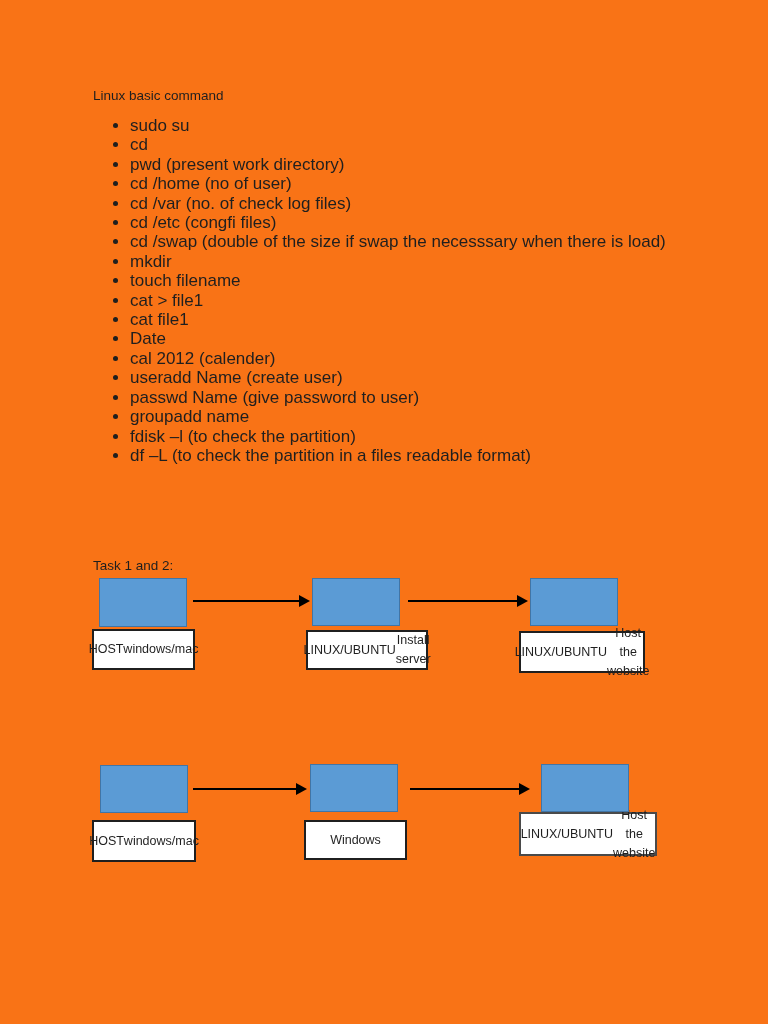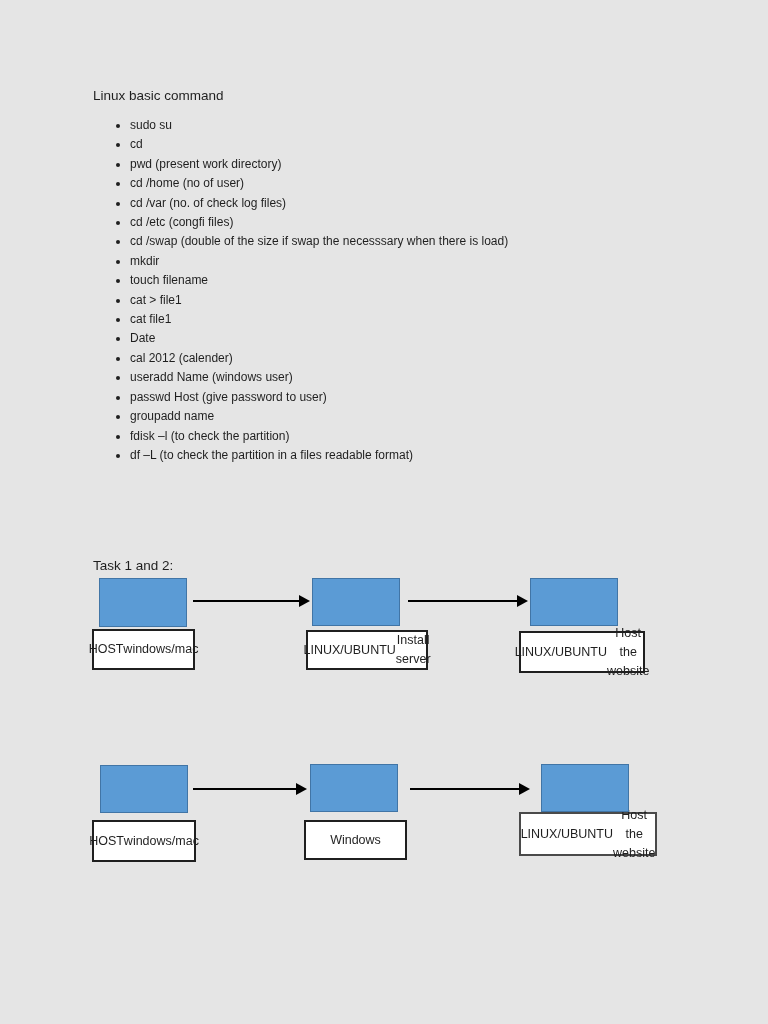--- a/index.html
+++ b/index.html
@@ -12,35 +12,35 @@
   *{box-sizing:border-box;margin:0;padding:0;}
   html,body{width:768px;height:1024px;}
   body{
     background:#ffffff;
     font-family:"Liberation Sans", sans-serif;
     color:var(--ink);
   }
   .page{
     position:relative;
     width:768px;height:1024px;
-    background:#e5e5e5;
+    background:#f97316;
     overflow:hidden;
   }
   .doc-heading{
     position:absolute;left:93px;top:88px;
     font-size:13.5px;line-height:16px;
   }
   .cmd-list{
     position:absolute;left:111px;top:116px;
     width:560px;
     padding-left:19px;
     list-style:disc outside;
   }
   .cmd-list li{
-    font-size:12px;
+    font-size:17px;
     line-height:19.4px;
   }
   .task-heading{
     position:absolute;left:93px;top:558px;
     font-size:13.5px;line-height:16px;
   }
   .blue-box{
     position:absolute;
     width:88px;height:48px;
     background:var(--node-fill);
@@ -81,22 +81,22 @@
     <li>cd /home (no of user)</li>
     <li>cd /var (no. of check log files)</li>
     <li>cd /etc (congfi files)</li>
     <li>cd /swap (double of the size if swap the necesssary when there is load)</li>
     <li>mkdir</li>
     <li>touch filename</li>
     <li>cat &gt; file1</li>
     <li>cat file1</li>
     <li>Date</li>
     <li>cal 2012 (calender)</li>
-    <li>useradd Name (windows user)</li>
-    <li>passwd Host (give password to user)</li>
+    <li>useradd Name (create user)</li>
+    <li>passwd Name (give password to user)</li>
     <li>groupadd name</li>
     <li>fdisk –l (to check the partition)</li>
     <li>df –L (to check the partition in a files readable format)</li>
   </ul>
 
   <div class="task-heading">Task 1 and 2:</div>
 
   <div class="blue-box" style="left:99px;top:578px;height:49px;"></div>
   <div class="blue-box" style="left:312px;top:578px;"></div>
   <div class="blue-box" style="left:530px;top:578px;"></div>

